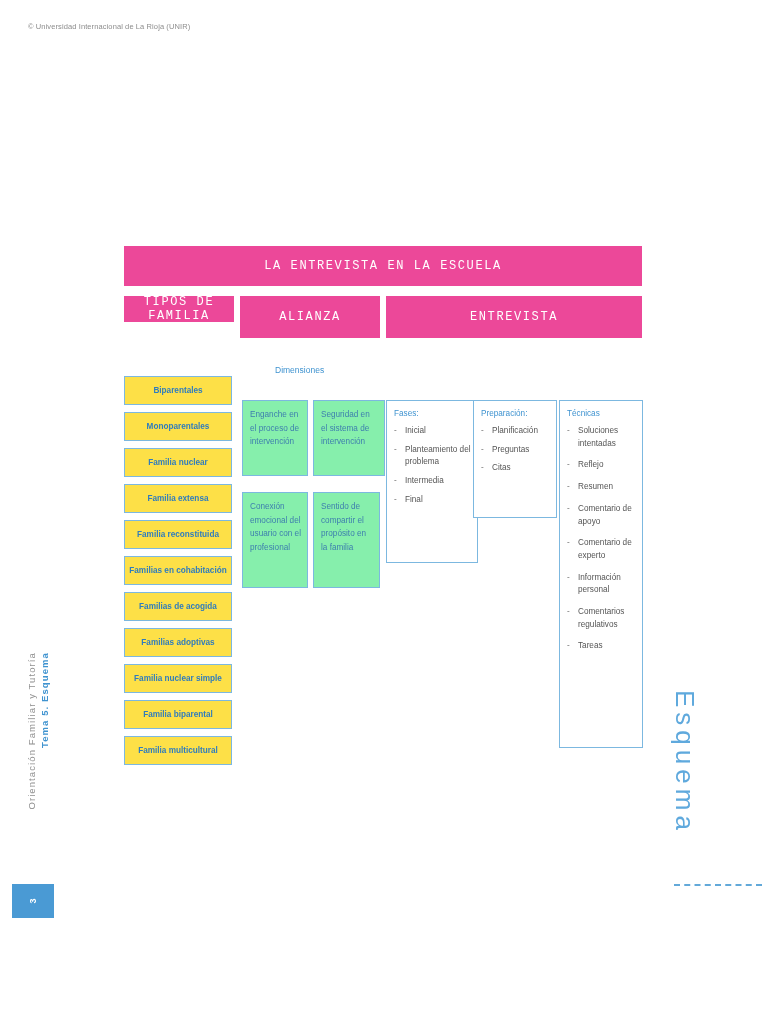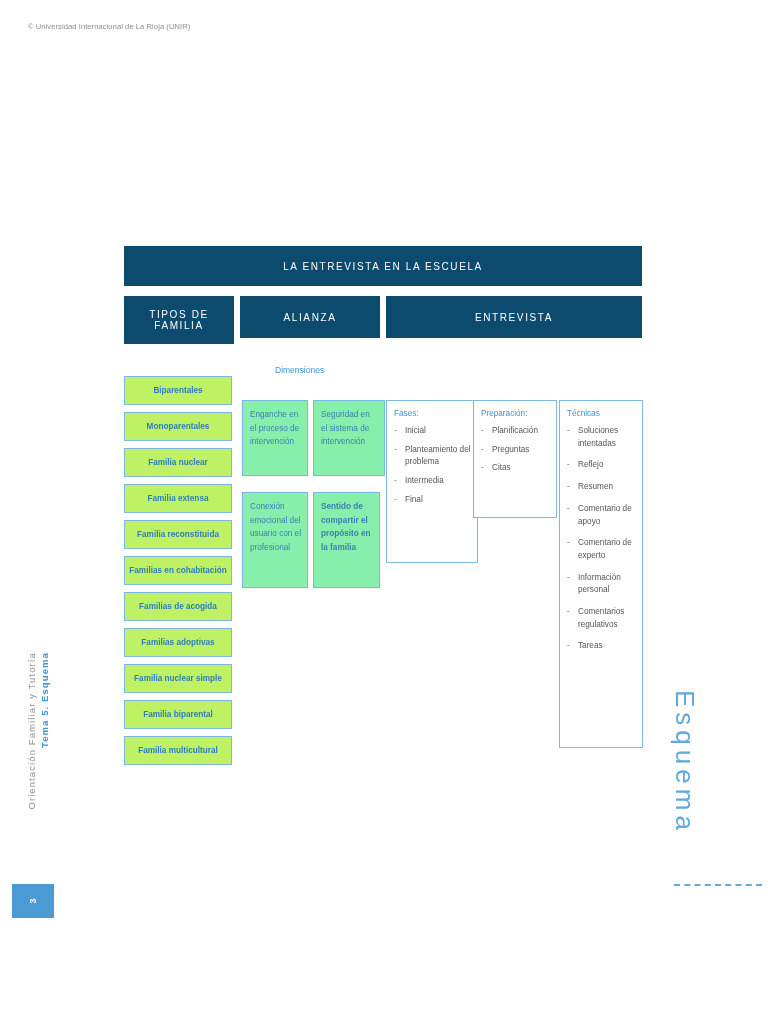--- a/index.html
+++ b/index.html
@@ -59,64 +59,65 @@
     position:absolute;left:674px;top:884px;
     width:88px;height:0;
     border-top:2px dashed #63a9d9;
   }
 
   
   .diagram{position:absolute;left:0;top:0;width:768px;height:1024px;}
 
   .bar{
     position:absolute;
-    background:#0c4a6e;
+    background:#ec4899;
     color:#ffffff;
     display:flex;align-items:center;justify-content:center;
-    font-size:10px;
+    font-size:12px;
     letter-spacing:1.6px;
     text-align:center;
     box-sizing:border-box;
+    font-family:Liberation Mono, monospace;
   }
   .bar-title{left:124px;top:246px;width:518px;height:40px;}
-  .bar-tipos{left:124px;top:296px;width:110px;height:48px;}
+  .bar-tipos{left:124px;top:296px;width:110px;height:26px;}
   .bar-alianza{left:240px;top:296px;width:140px;height:42px;}
   .bar-entrev{left:386px;top:296px;width:256px;height:42px;}
 
   .famlist{position:absolute;left:124px;top:376px;width:108px;}
   .fambox{
     box-sizing:border-box;
     width:108px;height:29px;
     margin-bottom:7px;
     border:1px solid #7cb8e0;
     display:flex;align-items:center;justify-content:center;
     color:#2f7cbe;
     font-size:8.2px;font-weight:bold;
     text-align:center;
-    background:#bef264;
+    background:#fde047;
   }
 
   .dim-label{
     position:absolute;left:275px;top:365px;
     font-size:8.5px;color:#3f93d0;
   }
 
   .dimbox{
     position:absolute;box-sizing:border-box;
     border:1px solid #7cb8e0;
     background:#86efac;
     padding:7px 6px 4px 7px;
     color:#3e7fae;
     font-size:8.2px;
     line-height:1.65;
   }
   .dim-1{left:242px;top:400px;width:66px;height:76px;}
   .dim-2{left:313px;top:400px;width:72px;height:76px;}
   .dim-3{left:242px;top:492px;width:66px;height:96px;}
-  .dim-4{left:313px;top:492px;width:67px;height:96px;font-weight:bold;}
+  .dim-4{left:313px;top:492px;width:67px;height:96px;}
 
   .listbox{
     position:absolute;box-sizing:border-box;
     border:1px solid #7cb8e0;
     background:#ffffff;
     padding:8px 6px 6px 7px;
     font-size:8.2px;
   }
   .listbox .lb-head{
     color:#3f93d0;

